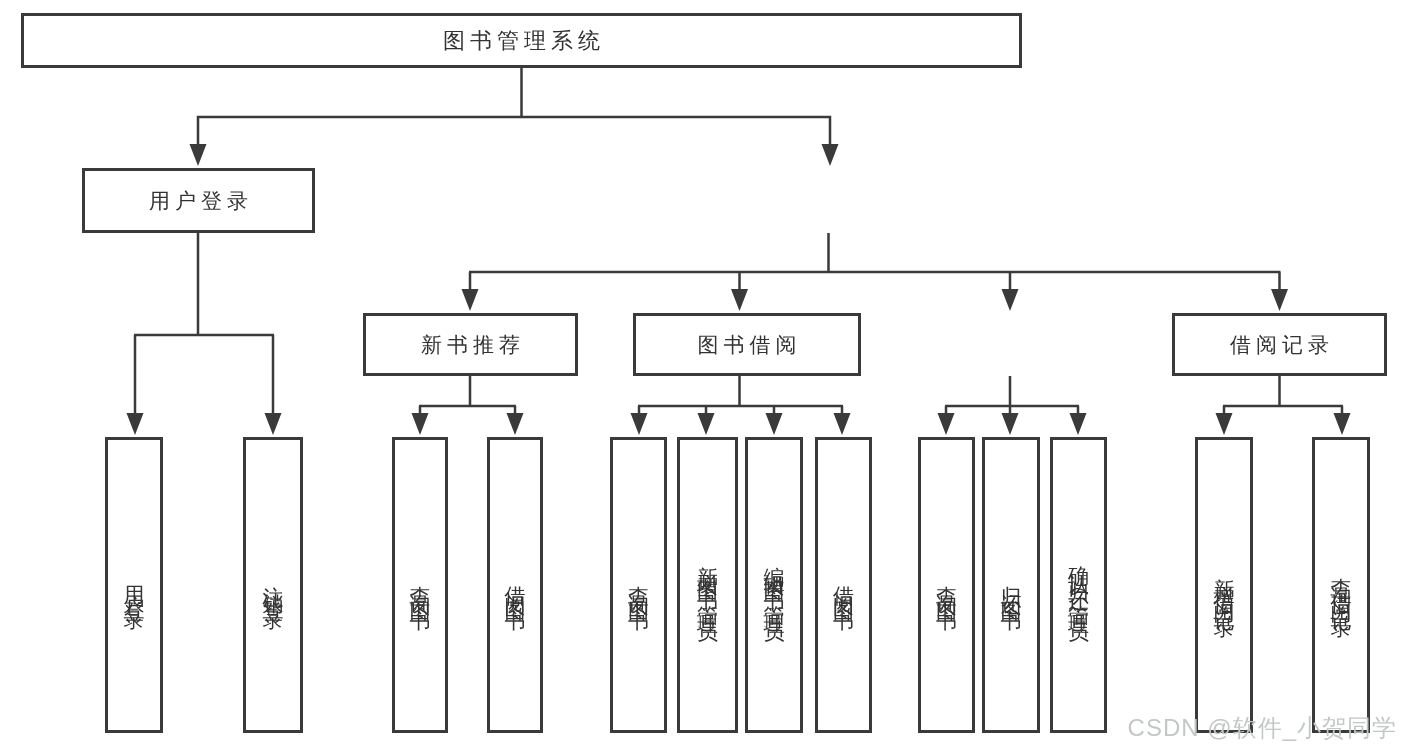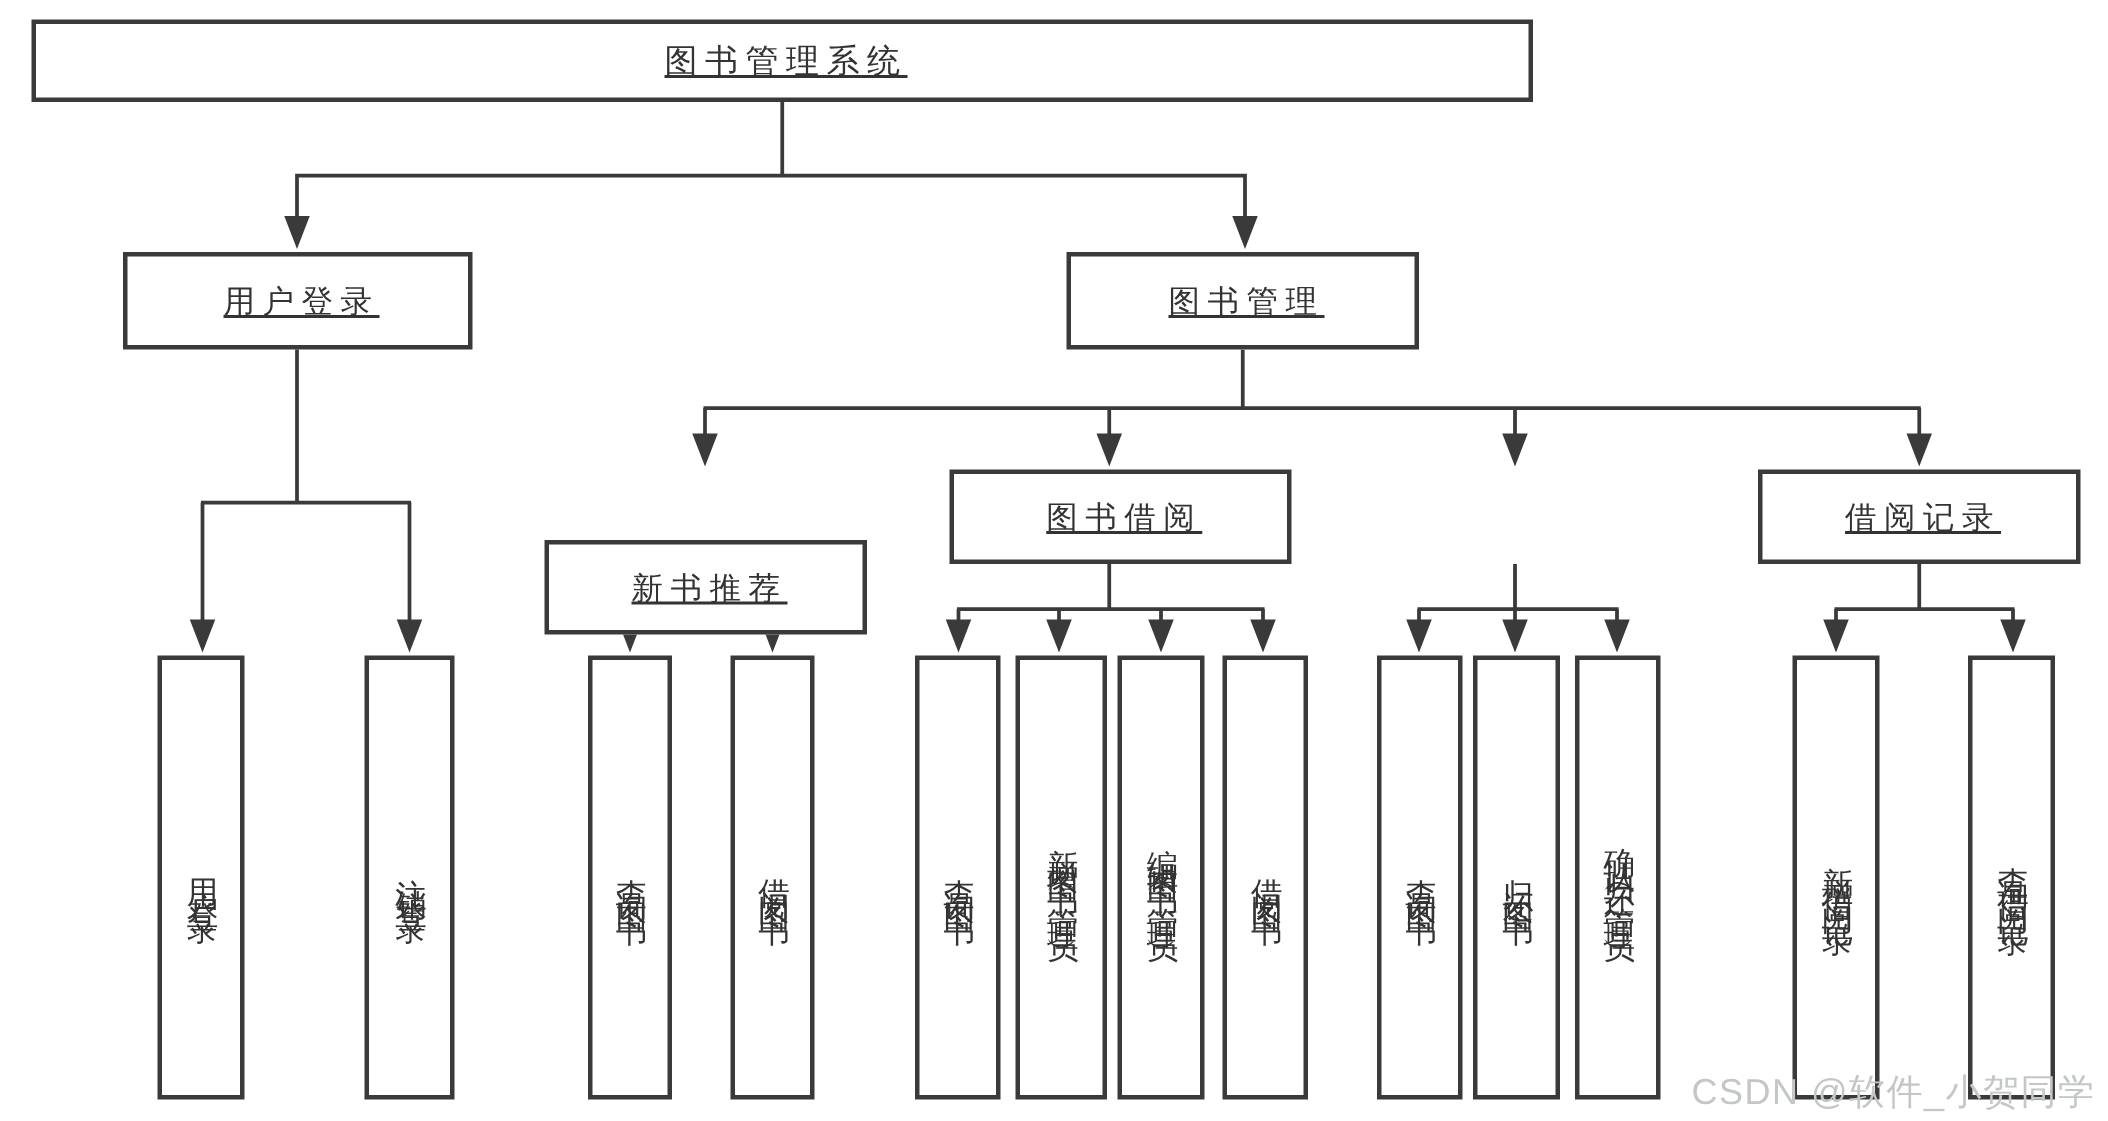--- a/index.html
+++ b/index.html
@@ -18,21 +18,20 @@
     border:3px solid #3a3a3a;
     display:flex;align-items:center;justify-content:center;
     color:#333333;
   }
   .htext{
     font-size:21px;
     letter-spacing:5px;
     padding-left:5px;
     white-space:nowrap;
     color:#333333;
-    text-decoration:underline;
   }
   .root .htext{font-size:22px;}
   .vtext{
     writing-mode:vertical-rl;
     text-orientation:mixed;
     font-size:21px;
     letter-spacing:8px;
     line-height:1.15;
     color:#333333;
   }
@@ -87,25 +86,22 @@
              M1333.5 413 H1350.5 L1342 435 Z" fill="#3a3a3a" stroke="none"></path>
   </svg>
 
   <div class="node root" style="left:21px;top:13px;width:1001px;height:55px;">
     <span class="htext">图书管理系统</span>
   </div>
 
   <div class="node" style="left:82px;top:168px;width:233px;height:65px;">
     <span class="htext">用户登录</span>
   </div>
-  <div class="node" style="left:711px;top:168px;width:235px;height:65px;">
-    <span class="htext">图书管理</span>
-  </div>
 
-  <div class="node" style="left:363px;top:313px;width:215px;height:63px;margin-top:47px;">
+  <div class="node" style="left:363px;top:313px;width:215px;height:63px;">
     <span class="htext">新书推荐</span>
   </div>
   <div class="node" style="left:633px;top:313px;width:228px;height:63px;">
     <span class="htext">图书借阅</span>
   </div>
   <div class="node" style="left:1172px;top:313px;width:215px;height:63px;">
     <span class="htext">借阅记录</span>
   </div>
 
   <div class="node" style="left:105px;top:437px;width:58px;height:296px;">

